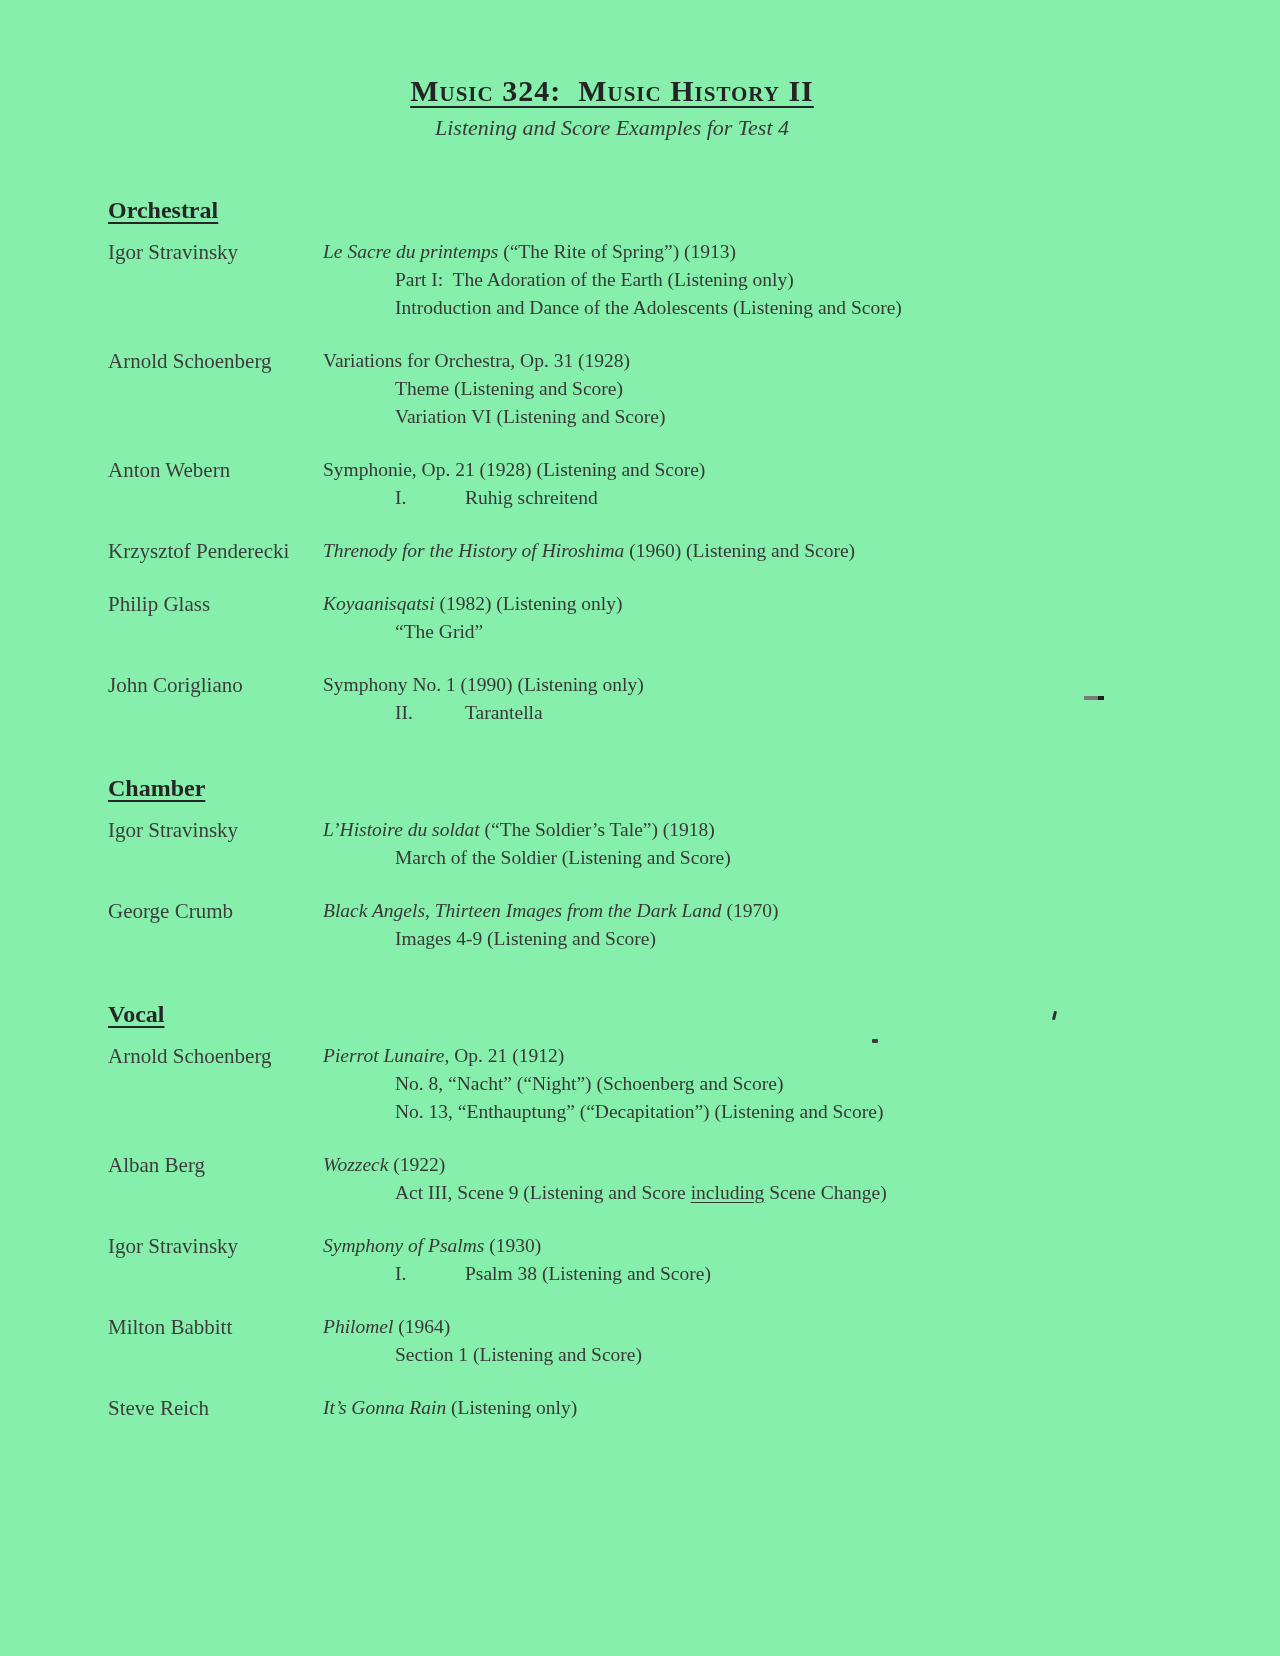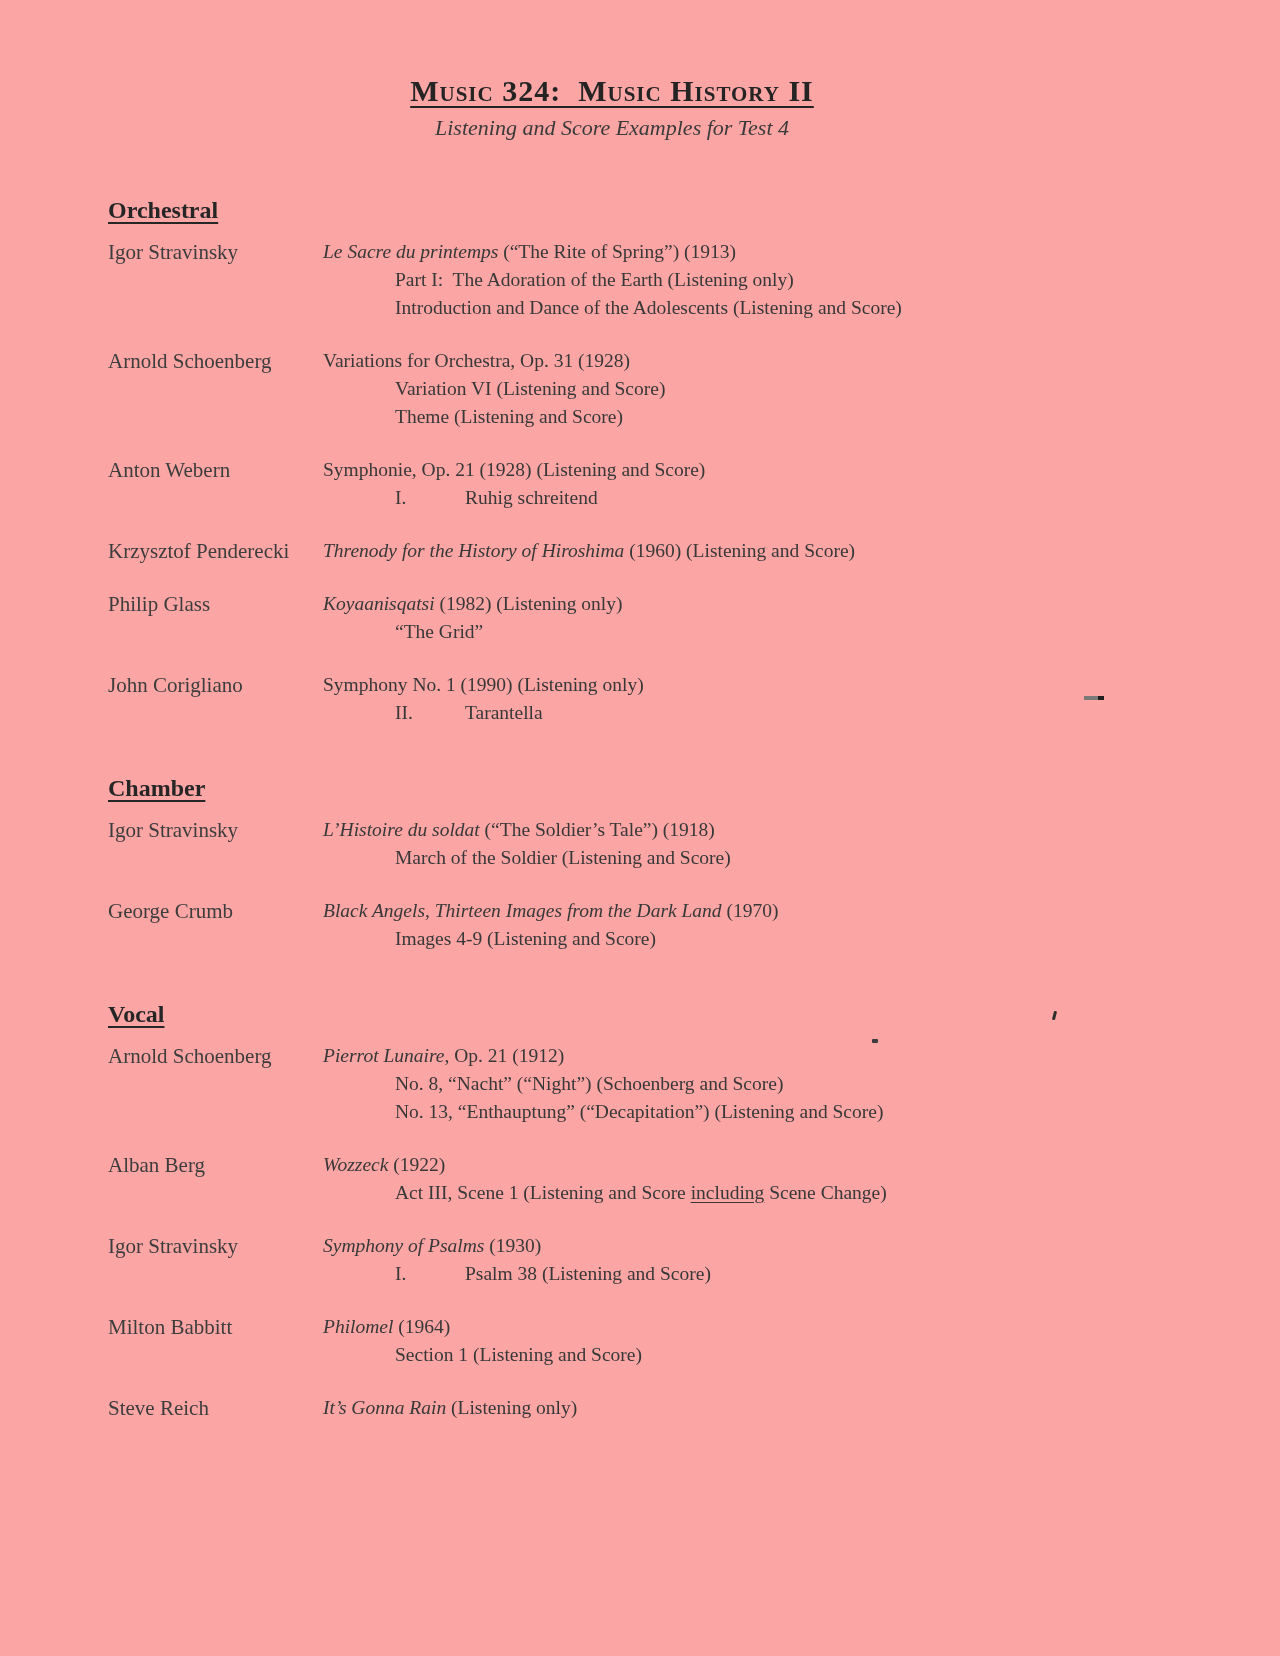--- a/index.html
+++ b/index.html
@@ -1,20 +1,20 @@
 <!DOCTYPE html>
 <html><head>
 <meta charset="utf-8">
 <style>
   html,body{margin:0;padding:0;background:#ffffff;}
   .page{
     position:relative;
     width:1280px;
     height:1656px;
-    background:#fca5a5;
+    background:#86efac;
     font-family:"Liberation Serif", serif;
     color:#383838;
     overflow:hidden;
   }
   
   .doc-header{
     padding-top:74px;
     width:1224px;
     text-align:center;
   }
@@ -110,22 +110,22 @@
           <div class="lines">
             <div class="line"><span class="seg italic">Le Sacre du printemps</span><span class="seg plain"> (“The Rite of Spring”) (1913)</span></div>
             <div class="line indent"><span class="seg plain">Part I:&nbsp; The Adoration of the Earth (Listening only)</span></div>
             <div class="line indent"><span class="seg plain">Introduction and Dance of the Adolescents (Listening and Score)</span></div>
           </div>
         </div>
         <div class="entry">
           <div class="composer">Arnold Schoenberg</div>
           <div class="lines">
             <div class="line"><span class="seg plain">Variations for Orchestra, Op. 31 (1928)</span></div>
+            <div class="line indent"><span class="seg plain">Theme (Listening and Score)</span></div>
             <div class="line indent"><span class="seg plain">Variation VI (Listening and Score)</span></div>
-            <div class="line indent"><span class="seg plain">Theme (Listening and Score)</span></div>
           </div>
         </div>
         <div class="entry">
           <div class="composer">Anton Webern</div>
           <div class="lines">
             <div class="line"><span class="seg plain">Symphonie, Op. 21 (1928) (Listening and Score)</span></div>
             <div class="line indent"><span class="num">I.</span><span class="seg plain">Ruhig schreitend</span></div>
           </div>
         </div>
         <div class="entry">
@@ -173,21 +173,21 @@
           <div class="lines">
             <div class="line"><span class="seg italic">Pierrot Lunaire</span><span class="seg plain">, Op. 21 (1912)</span></div>
             <div class="line indent"><span class="seg plain">No. 8, “Nacht” (“Night”) (Schoenberg and Score)</span></div>
             <div class="line indent"><span class="seg plain">No. 13, “Enthauptung” (“Decapitation”) (Listening and Score)</span></div>
           </div>
         </div>
         <div class="entry">
           <div class="composer">Alban Berg</div>
           <div class="lines">
             <div class="line"><span class="seg italic">Wozzeck</span><span class="seg plain"> (1922)</span></div>
-            <div class="line indent"><span class="seg plain">Act III, Scene 1 (Listening and Score </span><span class="seg underline">including</span><span class="seg plain"> Scene Change)</span></div>
+            <div class="line indent"><span class="seg plain">Act III, Scene 9 (Listening and Score </span><span class="seg underline">including</span><span class="seg plain"> Scene Change)</span></div>
           </div>
         </div>
         <div class="entry">
           <div class="composer">Igor Stravinsky</div>
           <div class="lines">
             <div class="line"><span class="seg italic">Symphony of Psalms</span><span class="seg plain"> (1930)</span></div>
             <div class="line indent"><span class="num">I.</span><span class="seg plain">Psalm 38 (Listening and Score)</span></div>
           </div>
         </div>
         <div class="entry">

